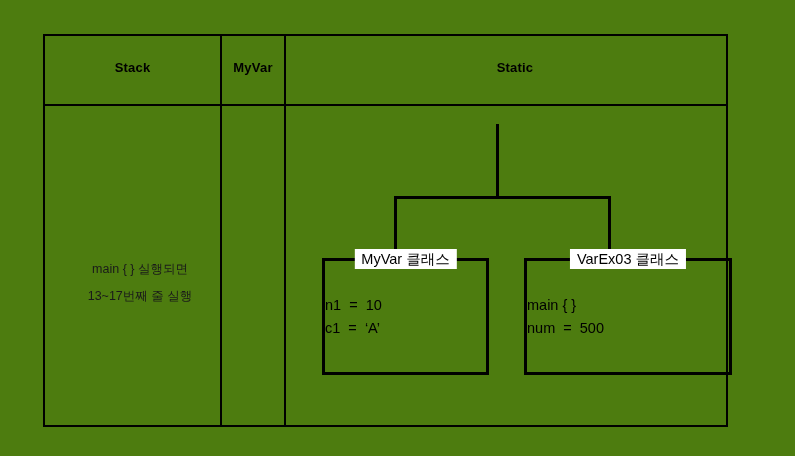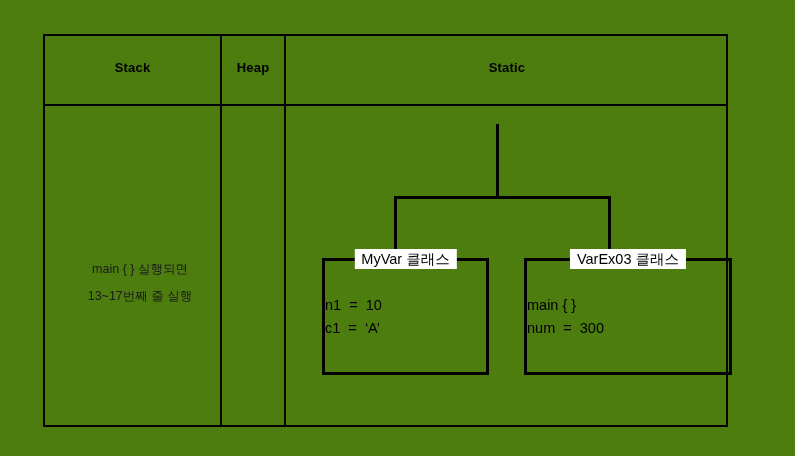--- a/index.html
+++ b/index.html
@@ -55,21 +55,21 @@
   .col-header {
     position: absolute;
     top: 60px;
     font-size: 13px;
     font-weight: bold;
     text-align: center;
     letter-spacing: 0.2px;
   }
   .col-header.stack  { left: 45px;  width: 175px; }
   .col-header.heap   { left: 222px; width: 62px;  }
-  .col-header.static { left: 286px; width: 442px; }
+  .col-header.static { left: 286px; width: 442px; padding-left: 8px; }
 
   
   .stack-text {
     position: absolute;
     left: 60px;
     top: 256px;
     width: 160px;
     font-size: 12.5px;
     line-height: 27px;
     color: #1a1a1a;
@@ -145,21 +145,21 @@
 <body>
 
 <div id="canvas">
 
   <div class="memory-table"></div>
   <div class="hdr-divider"></div>
   <div class="col-divider d1"></div>
   <div class="col-divider d2"></div>
 
   <div class="col-header stack">Stack</div>
-  <div class="col-header heap">Heap</div>
+  <div class="col-header heap">MyVar</div>
   <div class="col-header static">Static</div>
 
   <div class="stack-text">
     <span class="line">main { } 실행되면</span>
     <span class="line">13~17번째 줄 실행</span>
   </div>
 
   <div></div>
 
   <div class="tree-stem"></div>
@@ -172,17 +172,17 @@
     <div class="class-body">
       <span class="row">n1  =  10</span>
       <span class="row">c1  =  ‘A’</span>
     </div>
   </div>
 
   <div class="class-box varex03">
     <div class="class-legend">VarEx03 클래스</div>
     <div class="class-body">
       <span class="row">main { }</span>
-      <span class="row">num  =  300</span>
+      <span class="row">num  =  500</span>
     </div>
   </div>
 
 </div>
 
 </body></html>

